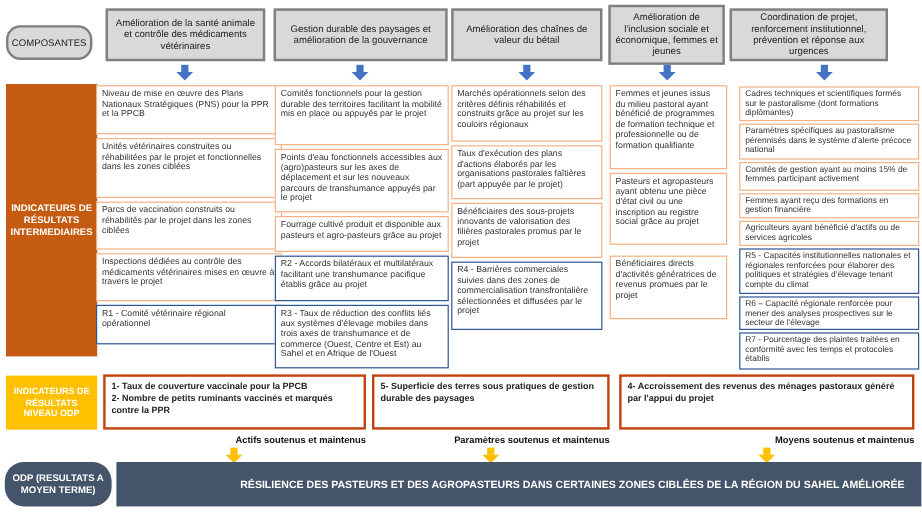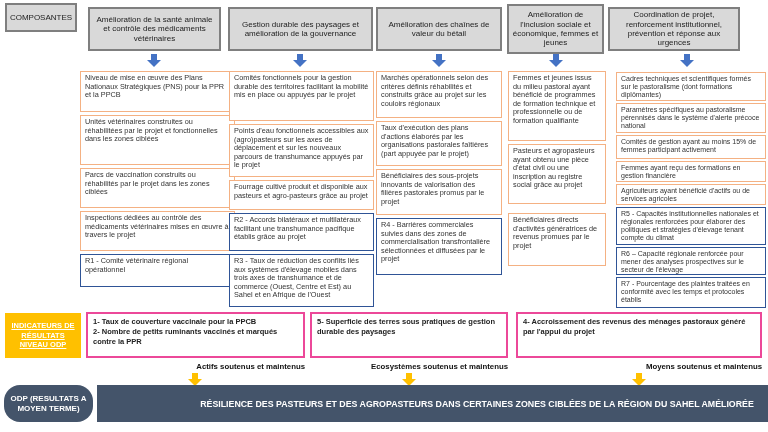--- a/index.html
+++ b/index.html
@@ -17,42 +17,43 @@
   .side-orange{background:#c55a11;}
   .side-yellow{background:#ffc000;font-size:7.5px;}
   .side-navy{background:#44546a;border-radius:16px;}
   
   .ibox{background:#fff;border:1px solid #f4b183;font-size:7.3px;line-height:1.17;
         color:#333;padding:2px 4px;}
   .rbox{border:1.5px solid #2f5496;}
   .c1{left:80px;width:155px;} .c2{left:229px;width:145px;} .c3{left:376px;width:126px;}
   .c4{left:508px;width:98px;} .c5{left:616px;width:150px;font-size:7px;line-height:1.15;}
   
-  .ybox{background:#fff;border:2px solid #ec4899;font-size:7.5px;font-weight:bold;
+  .ybox{background:#fff;border:2px solid #c2410c;font-size:7.5px;font-weight:bold;
         color:#222;padding:3px 5px;line-height:1.3;}
   
   .slabel{font-size:7.8px;font-weight:bold;color:#111;text-align:right;}
   
   .bar{background:#44546a;color:#fff;font-weight:bold;font-size:8.8px;display:flex;
        align-items:center;justify-content:center;text-align:center;padding:0 8px;}
   
   .arrow{position:absolute;display:flex;flex-direction:column;align-items:center;}
   .arrow .stem{width:6px;height:6px;}
   .arrow .head{width:0;height:0;border-left:7px solid transparent;
                border-right:7px solid transparent;border-top:7px solid;}
   .blue .stem{background:#4472c4;} .blue .head{border-top-color:#4472c4;}
   .gold .stem{background:#ffc000;} .gold .head{border-top-color:#ffc000;}
 </style>
 </head>
 <body>
 
 <div class="stage">
 
-  <div class="abs side side-gray" style="left:5px;top:3px;width:72px;height:29px;">COMPOSANTES</div>
-  <div class="abs side side-yellow" style="left:5px;top:313px;width:76px;height:45px;text-decoration:underline;">INDICATEURS DE RÉSULTATS NIVEAU ODP</div>
+  <div class="abs side side-gray" style="left:5px;top:21px;width:72px;height:29px;border-radius:12px;">COMPOSANTES</div>
+  <div class="abs side side-orange" style="left:5px;top:70px;width:76px;height:227px;">INDICATEURS DE RÉSULTATS INTERMEDIAIRES</div>
+  <div class="abs side side-yellow" style="left:5px;top:313px;width:76px;height:45px;">INDICATEURS DE RÉSULTATS NIVEAU ODP</div>
   <div class="abs side side-navy" style="left:4px;top:385px;width:89px;height:37px;">ODP (RESULTATS A MOYEN TERME)</div>
 
   <div class="abs comp" style="left:88px;top:7px;width:133px;height:44px;">Amélioration de la santé animale et contrôle des médicaments vétérinaires</div>
   <div class="abs comp" style="left:228px;top:7px;width:145px;height:44px;">Gestion durable des paysages et amélioration de la gouvernance</div>
   <div class="abs comp" style="left:376px;top:7px;width:126px;height:44px;">Amélioration des chaînes de valeur du bétail</div>
   <div class="abs comp" style="left:507px;top:4px;width:97px;height:50px;">Amélioration de l'inclusion sociale et économique, femmes et jeunes</div>
   <div class="abs comp" style="left:608px;top:7px;width:132px;height:44px;">Coordination de projet, renforcement institutionnel, prévention et réponse aux urgences</div>
 
   <div class="arrow blue" style="left:147px;top:54px;">
       <div class="stem"></div>
@@ -110,21 +111,21 @@
     <div>2- Nombre de petits ruminants vaccinés et marqués contre la PPR</div>
   </div>
   <div class="abs ybox" style="left:310px;top:312px;width:198px;height:46px;">
     <div>5- Superficie des terres sous pratiques de gestion durable des paysages</div>
   </div>
   <div class="abs ybox" style="left:516px;top:312px;width:246px;height:46px;">
     <div>4- Accroissement des revenus des ménages pastoraux généré par l'appui du projet</div>
   </div>
 
   <div class="abs slabel" style="left:86px;top:362px;width:219px;">Actifs soutenus et maintenus</div>
-  <div class="abs slabel" style="left:310px;top:362px;width:198px;">Ecosystèmes soutenus et maintenus</div>
+  <div class="abs slabel" style="left:310px;top:362px;width:198px;">Paramètres soutenus et maintenus</div>
   <div class="abs slabel" style="left:516px;top:362px;width:246px;">Moyens soutenus et maintenus</div>
 
   <div class="arrow gold" style="left:188px;top:373px;">
       <div class="stem"></div>
       <div class="head"></div>
     </div>
   <div class="arrow gold" style="left:402px;top:373px;">
       <div class="stem"></div>
       <div class="head"></div>
     </div>

